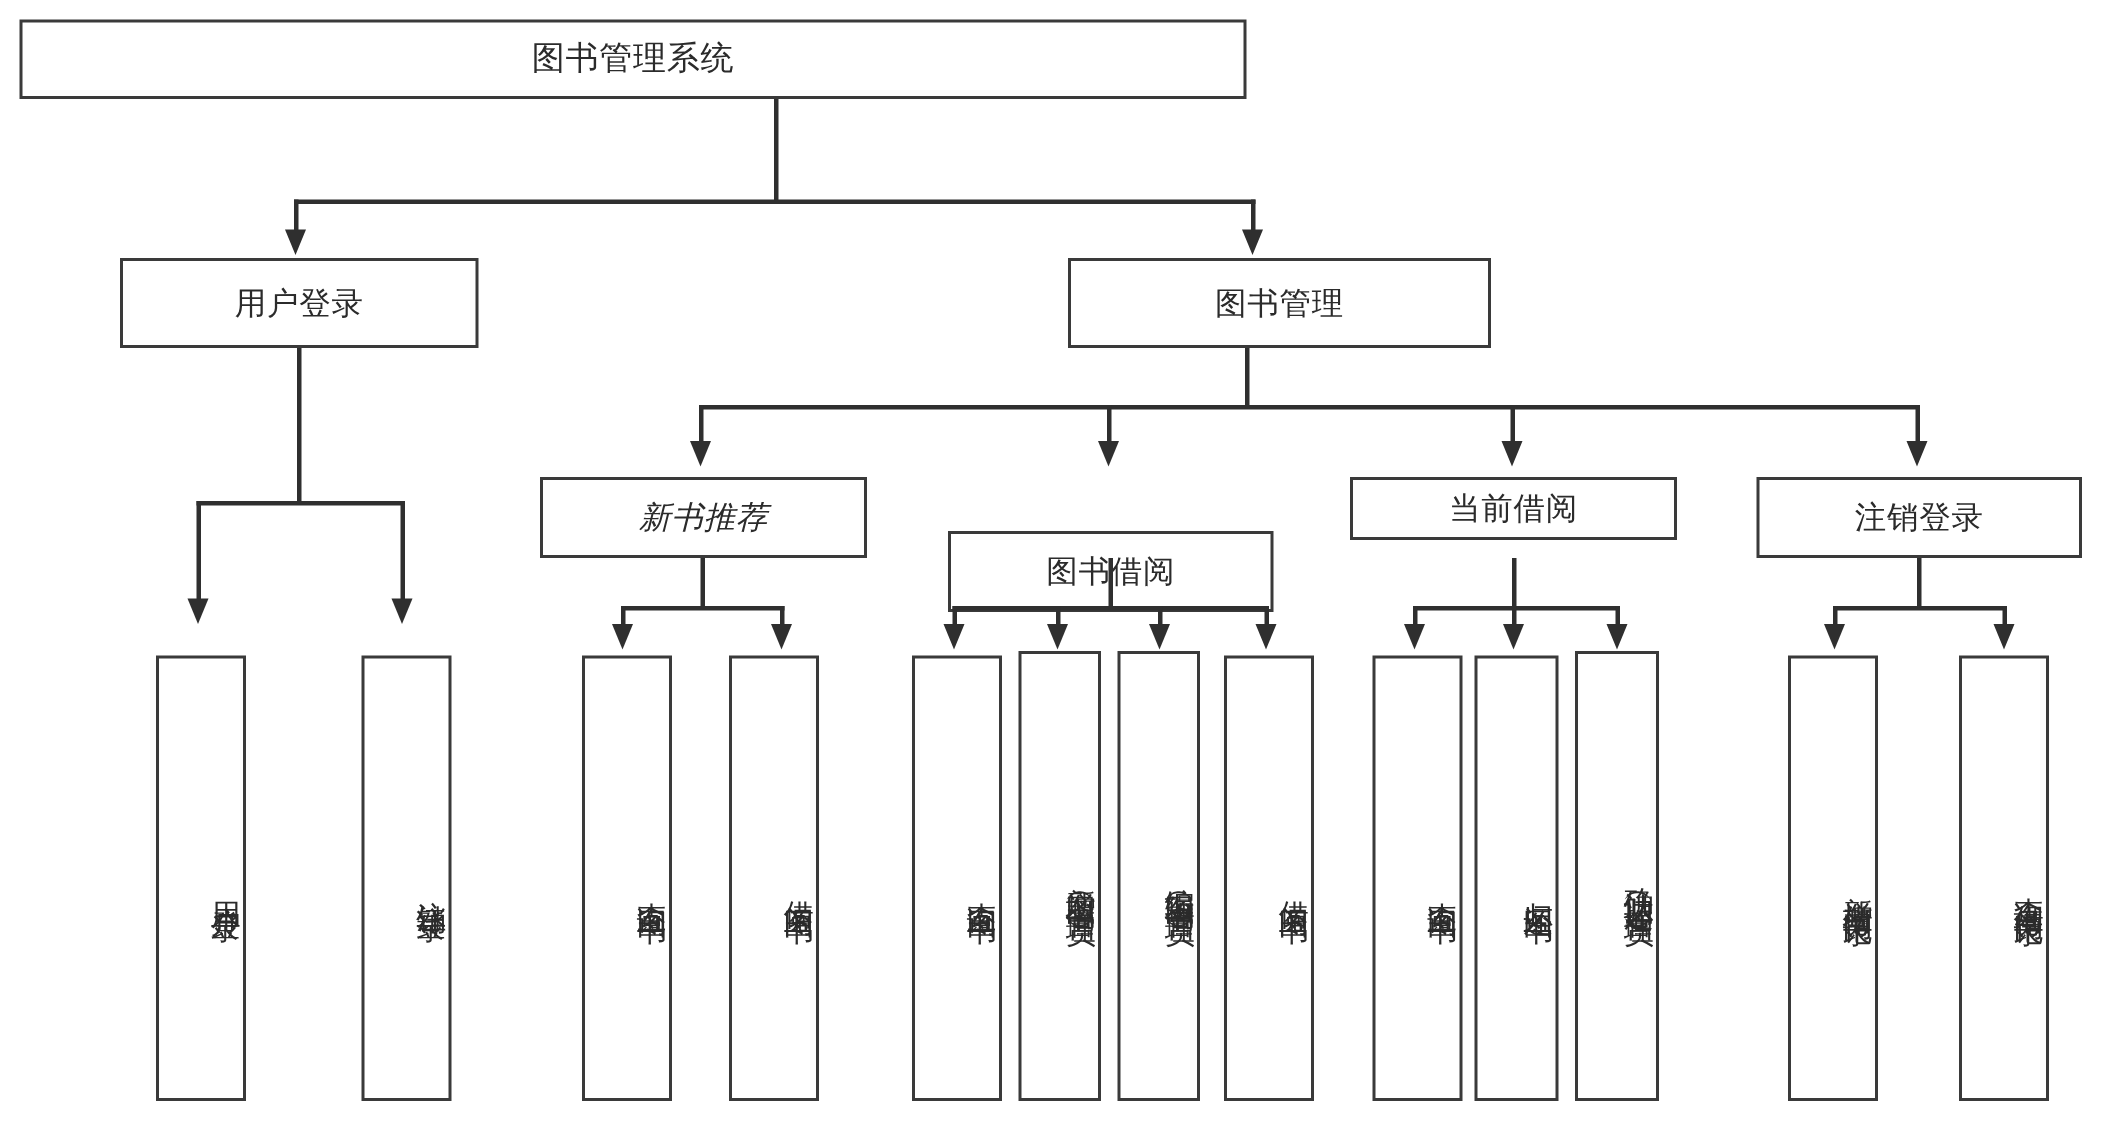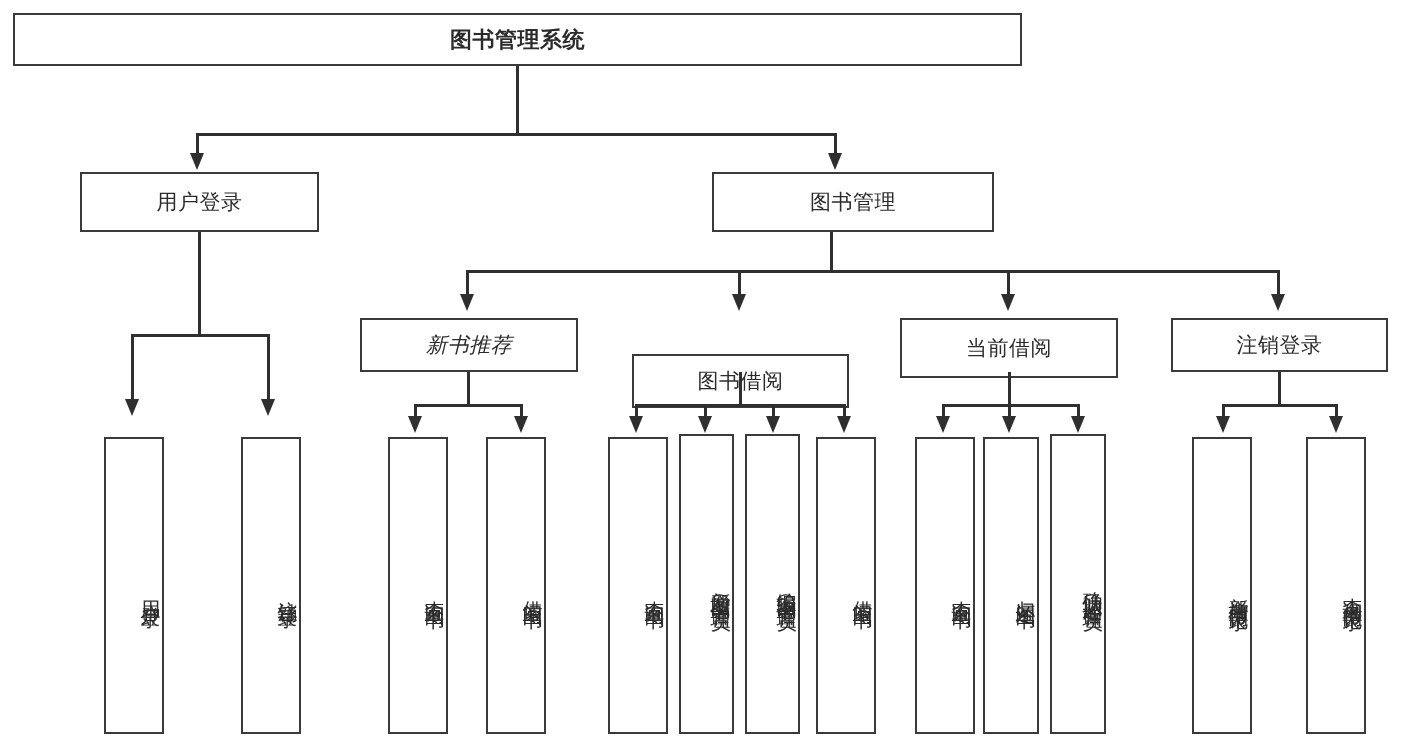--- a/index.html
+++ b/index.html
@@ -74,21 +74,21 @@
     white-space:nowrap;
     opacity:.85;
     pointer-events:none;
   }
 </style>
 </head>
 <body>
 
 <div id="canvas">
 
-  <div class="node title" id="n-root" style="left:13px;top:13px;width:1009px;height:53px;font-weight:bold;">
+  <div class="node title" id="n-root" style="left:13px;top:13px;width:818px;height:53px;">
     <span>图书管理系统</span>
   </div>
 
   <div class="conn vline" style="left:516px;top:66px;width:3px;height:68px;"></div>
 
   <div class="conn hline" style="left:196px;top:133px;width:641px;height:3px;"></div>
 
   <div class="conn vline" style="left:196px;top:133px;width:3px;height:22px;"></div>
   <div class="arrow" style="left:190px;top:153px;"></div>
 
@@ -124,21 +124,21 @@
 
   <div class="conn vline" style="left:1277px;top:270px;width:3px;height:26px;"></div>
   <div class="arrow" style="left:1271px;top:294px;"></div>
 
   <div class="node h" id="n-new-book-rec" style="left:360px;top:318px;width:218px;height:54px;font-style:italic;">
     <span>新书推荐</span>
   </div>
   <div class="node h" id="n-book-borrow" style="left:632px;top:318px;width:217px;height:54px;margin-top:36px;">
     <span>图书借阅</span>
   </div>
-  <div class="node h" id="n-current-borrow" style="left:900px;top:318px;width:218px;height:60px;">
+  <div class="node h" id="n-current-borrow" style="left:900px;top:318px;width:218px;height:42px;">
     <span>当前借阅</span>
   </div>
   <div class="node h" id="n-borrow-record" style="left:1171px;top:318px;width:217px;height:54px;">
     <span>注销登录</span>
   </div>
 
   <div class="conn vline" style="left:467px;top:372px;width:3px;height:34px;"></div>
   <div class="conn hline" style="left:414px;top:404px;width:109px;height:3px;"></div>
   <div class="conn vline" style="left:414px;top:404px;width:3px;height:14px;"></div>
   <div class="arrow" style="left:408px;top:416px;"></div>

